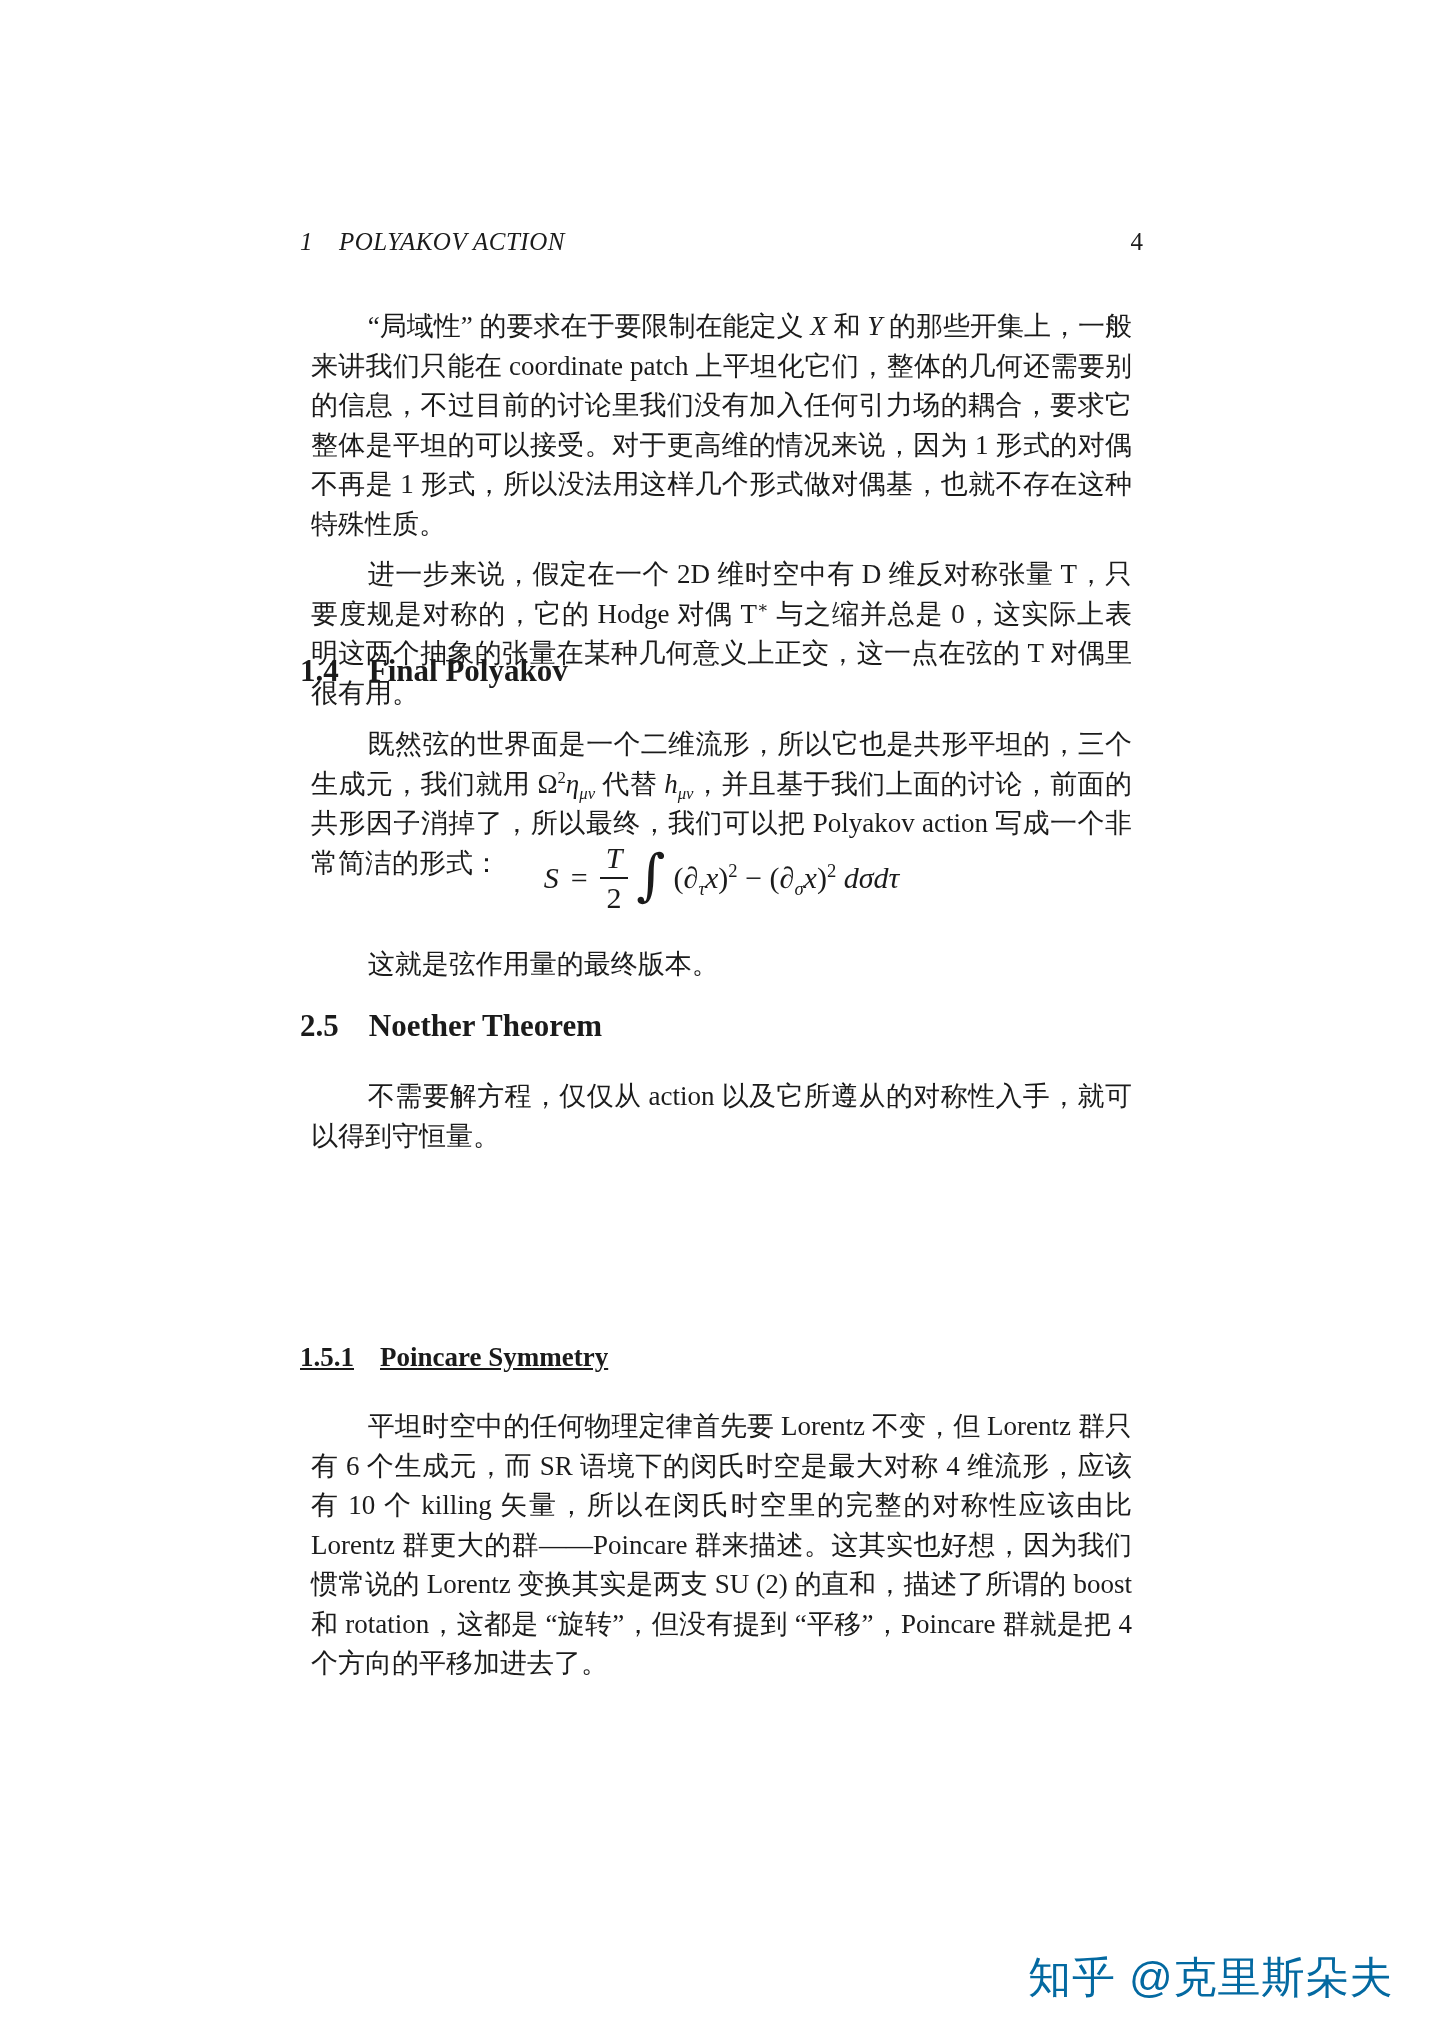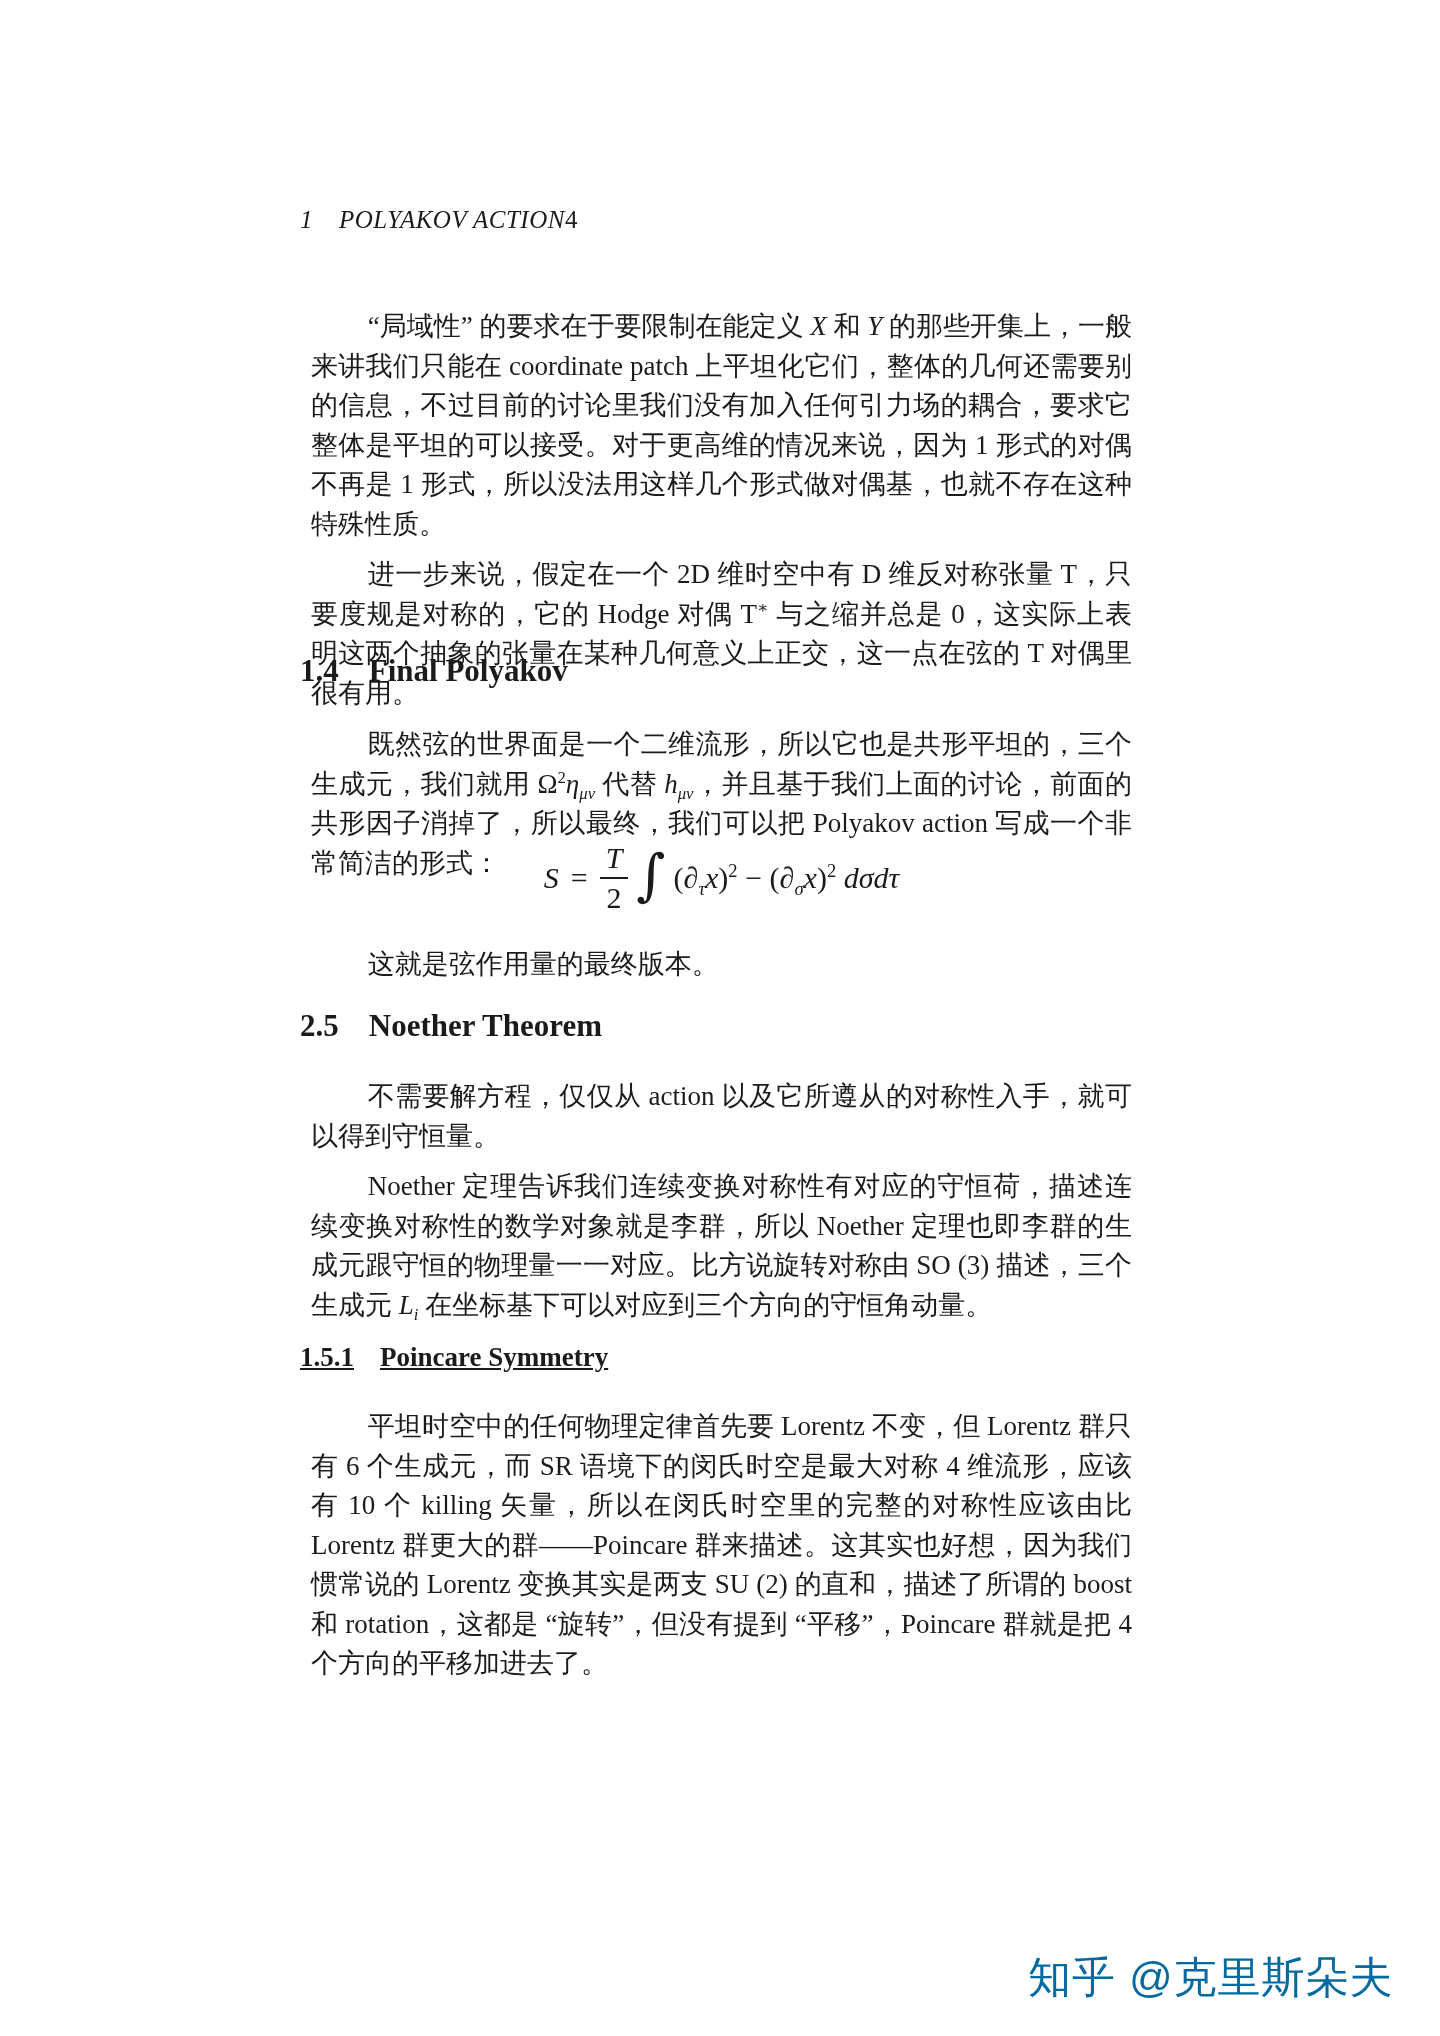--- a/index.html
+++ b/index.html
@@ -15,23 +15,23 @@
     font-family: "Liberation Serif", "DejaVu Serif", serif;
     overflow: hidden;
   }
   .col {
     position: absolute;
     left: 300px;
     width: 843px;
   }
   
   .running-header {
-    top: 206px;
+    top: 228px;
     display: flex;
-    justify-content: flex-start;
+    justify-content: space-between;
     align-items: baseline;
     font-size: 25px;
   }
   .rh-left {
     font-style: italic;
     letter-spacing: 0.5px;
   }
   .rh-left .sec-num { margin-right: 26px; }
   .rh-page { font-style: normal; }
 
@@ -163,21 +163,20 @@
 <div id="block-para-3" class="col body-text">
   <p><span>这就是弦作用量的最终版本。</span></p>
 </div>
 
 <div id="heading-1-5" class="col h2">
   <span class="sec-num">2.5</span><span>Noether Theorem</span>
 </div>
 
 <div id="block-para-4" class="col body-text">
   <p><span>不需要解方程，仅仅从 action 以及它所遵从的对称性入手，就可以得到守恒量。</span></p>
-  <p><span>Noether 定理告诉我们连续变换对称性有对应的守恒荷，描述连续变换对称性的数学对象就是李群，所以 Noether 定理也即李群的生成元跟守恒的物理量一一对应。比方说旋转对称由 SO (3) 描述，三个生成元 </span><span class="mi">L</span><sub>i</sub><span> 在坐标基下可以对应到三个方向的守恒角动量。</span></p>
 </div>
 
 <div id="heading-1-5-1" class="col h3">
   <span class="sec-num">1.5.1</span><span>Poincare Symmetry</span>
 </div>
 
 <div id="block-para-5" class="col body-text">
   <p><span>平坦时空中的任何物理定律首先要 Lorentz 不变，但 Lorentz 群只有 6 个生成元，而 SR 语境下的闵氏时空是最大对称 4 维流形，应该有 10 个 killing 矢量，所以在闵氏时空里的完整的对称性应该由比 Lorentz 群更大的群——Poincare 群来描述。这其实也好想，因为我们惯常说的 Lorentz 变换其实是两支 SU (2) 的直和，描述了所谓的 boost 和 rotation，这都是 “旋转”，但没有提到 “平移”，Poincare 群就是把 4 个方向的平移加进去了。</span></p>
 </div>
 

